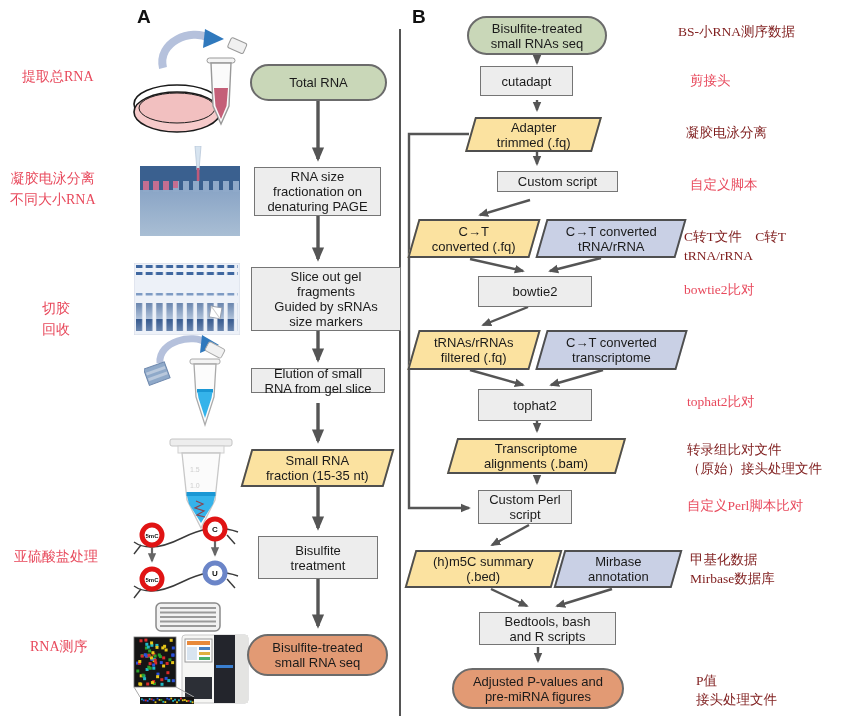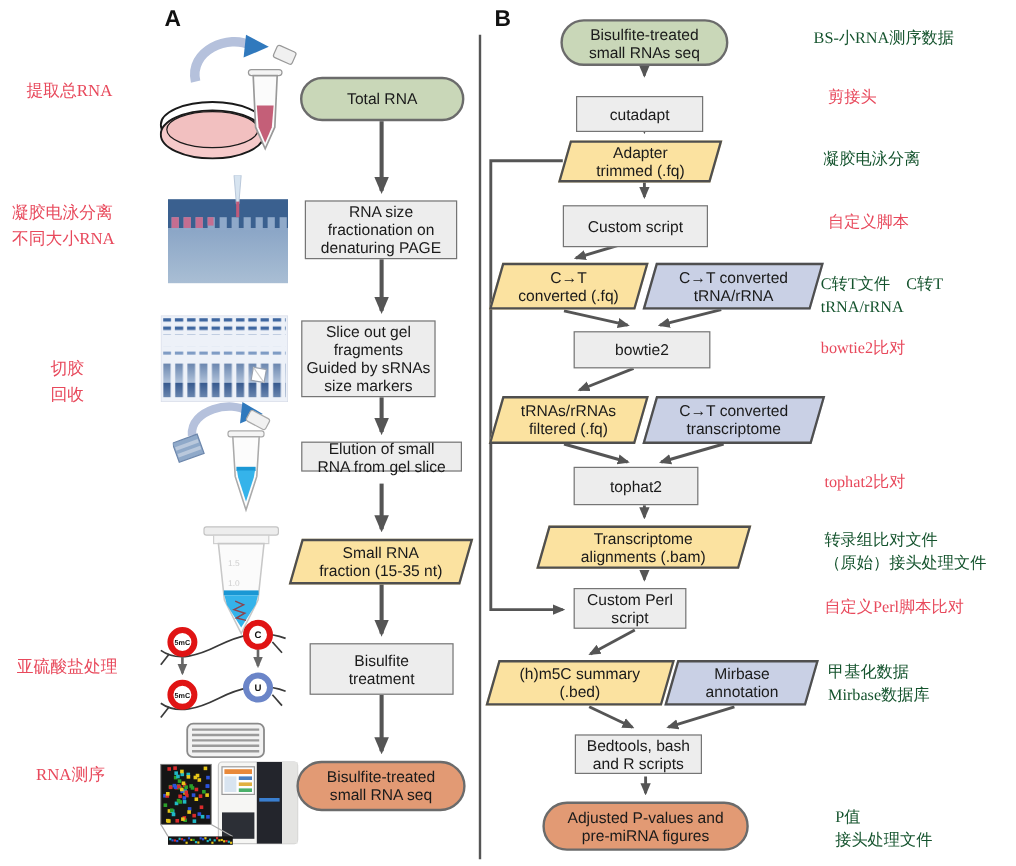--- a/index.html
+++ b/index.html
@@ -25,22 +25,22 @@
   .plabel{
     position:absolute;font-size:19px;font-weight:bold;color:#111;z-index:4;
     font-family:"Liberation Sans",sans-serif;
   }
   
   .ann{
     position:absolute;font-family:"Liberation Serif",serif;
     font-size:13.5px;line-height:19px;white-space:pre-line;z-index:4;
   }
   .ann-red{color:#e8495c;}
-  .ann-blue{color:#14532d;}
-  .left-ann{font-size:14px;line-height:21px;}
+  .ann-blue{color:#7f1d1d;}
+  .left-ann{font-size:14px;line-height:21px;text-align:center;}
   
   .icon{position:absolute;z-index:2;}
   .icon svg{display:block;width:100%;height:100%;}
   #arrows{position:absolute;left:0;top:0;z-index:1;}
 </style>
 </head>
 <body>
 
 <div id="canvas">
 
@@ -350,21 +350,21 @@
   </div>
 
   <div class="node pill green" style="left:250px;top:64px;width:137px;height:37px">
       <span>Total RNA</span>
     </div>
   <div class="node proc" style="left:254px;top:167px;width:127px;height:49px">
       <span>RNA size
 fractionation on
 denaturing PAGE</span>
     </div>
-  <div class="node proc" style="left:251px;top:267px;width:112px;height:64px">
+  <div class="node proc" style="left:251px;top:267px;width:150px;height:64px">
       <span>Slice out gel
 fragments
 Guided by sRNAs
 size markers</span>
     </div>
   <div class="node proc" style="left:251px;top:368px;width:134px;height:25px">
       <span>Elution of small
 RNA from gel slice</span>
     </div>
   <div class="node para yellow" style="left:246px;top:449px;width:143px;height:38px">
@@ -377,28 +377,28 @@
     </div>
   <div class="node pill orange" style="left:247px;top:634px;width:141px;height:42px">
       <span>Bisulfite-treated
 small RNA seq</span>
     </div>
 
   <div class="node pill green" style="left:467px;top:16px;width:140px;height:39px">
       <span>Bisulfite-treated
 small RNAs seq</span>
     </div>
-  <div class="node proc" style="left:480px;top:80px;width:106px;height:30px">
+  <div class="node proc" style="left:480px;top:66px;width:93px;height:30px">
       <span>cutadapt</span>
     </div>
   <div class="node para yellow" style="left:470px;top:117px;width:127px;height:35px">
       <span>Adapter
 trimmed (.fq)</span>
     </div>
-  <div class="node proc" style="left:469px;top:171px;width:121px;height:35px">
+  <div class="node proc" style="left:497px;top:171px;width:121px;height:21px">
       <span>Custom script</span>
     </div>
   <div class="node para yellow" style="left:413px;top:219px;width:122px;height:39px">
       <span>C→T
 converted (.fq)</span>
     </div>
   <div class="node para lav" style="left:541px;top:219px;width:140px;height:39px">
       <span>C→T converted
 tRNA/rRNA</span>
     </div>
@@ -406,40 +406,40 @@
       <span>bowtie2</span>
     </div>
   <div class="node para yellow" style="left:413px;top:330px;width:122px;height:40px">
       <span>tRNAs/rRNAs
 filtered (.fq)</span>
     </div>
   <div class="node para lav" style="left:541px;top:330px;width:141px;height:40px">
       <span>C→T converted
 transcriptome</span>
     </div>
-  <div class="node proc" style="left:478px;top:389px;width:104px;height:32px">
+  <div class="node proc" style="left:478px;top:389px;width:114px;height:32px">
       <span>tophat2</span>
     </div>
   <div class="node para yellow" style="left:452px;top:438px;width:169px;height:36px">
       <span>Transcriptome
 alignments (.bam)</span>
     </div>
   <div class="node proc" style="left:478px;top:490px;width:94px;height:34px">
       <span>Custom Perl
 script</span>
     </div>
   <div class="node para yellow" style="left:410px;top:550px;width:147px;height:38px">
       <span>(h)m5C summary
 (.bed)</span>
     </div>
   <div class="node para lav" style="left:559px;top:550px;width:118px;height:38px">
       <span>Mirbase
 annotation</span>
     </div>
-  <div class="node proc" style="left:479px;top:612px;width:106px;height:33px">
+  <div class="node proc" style="left:479px;top:612px;width:137px;height:33px">
       <span>Bedtools, bash
 and R scripts</span>
     </div>
   <div class="node pill orange" style="left:452px;top:668px;width:172px;height:41px">
       <span>Adjusted P-values and
 pre-miRNA figures</span>
     </div>
 
   <div class="ann ann-blue" style="left:678px;top:22px">BS-小RNA测序数据</div>
   <div class="ann ann-red" style="left:690px;top:71px">剪接头</div>

